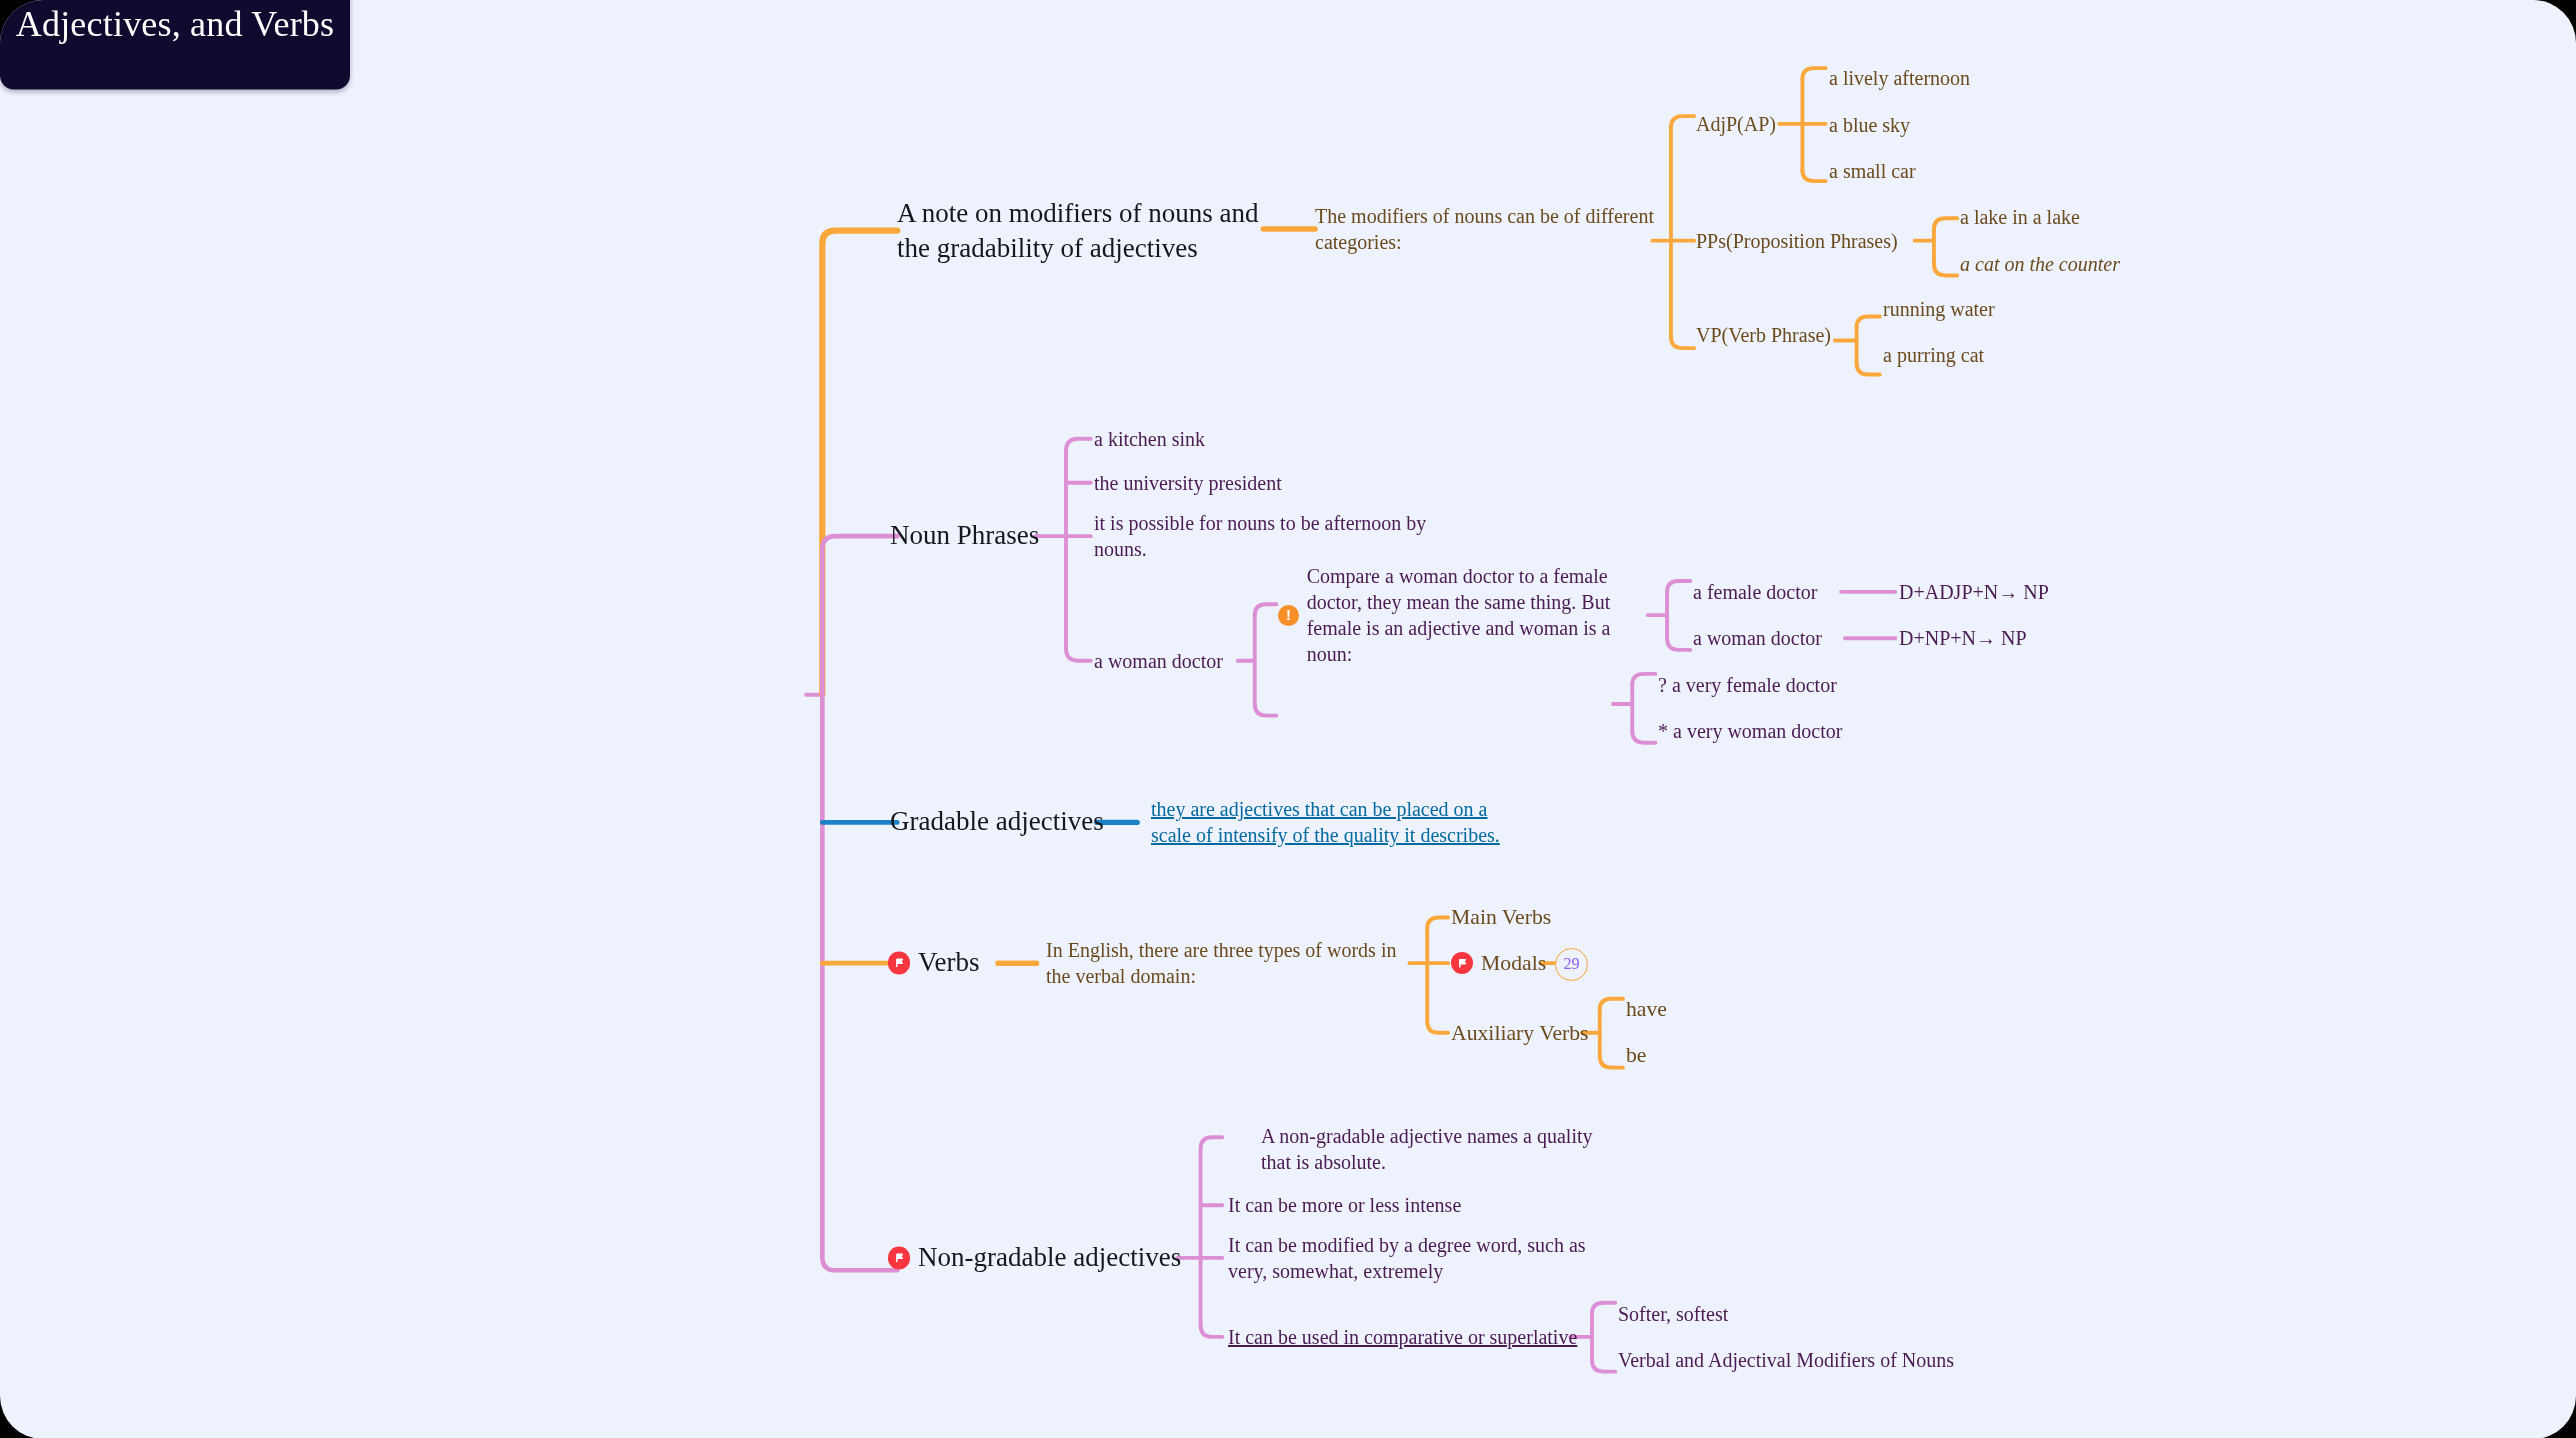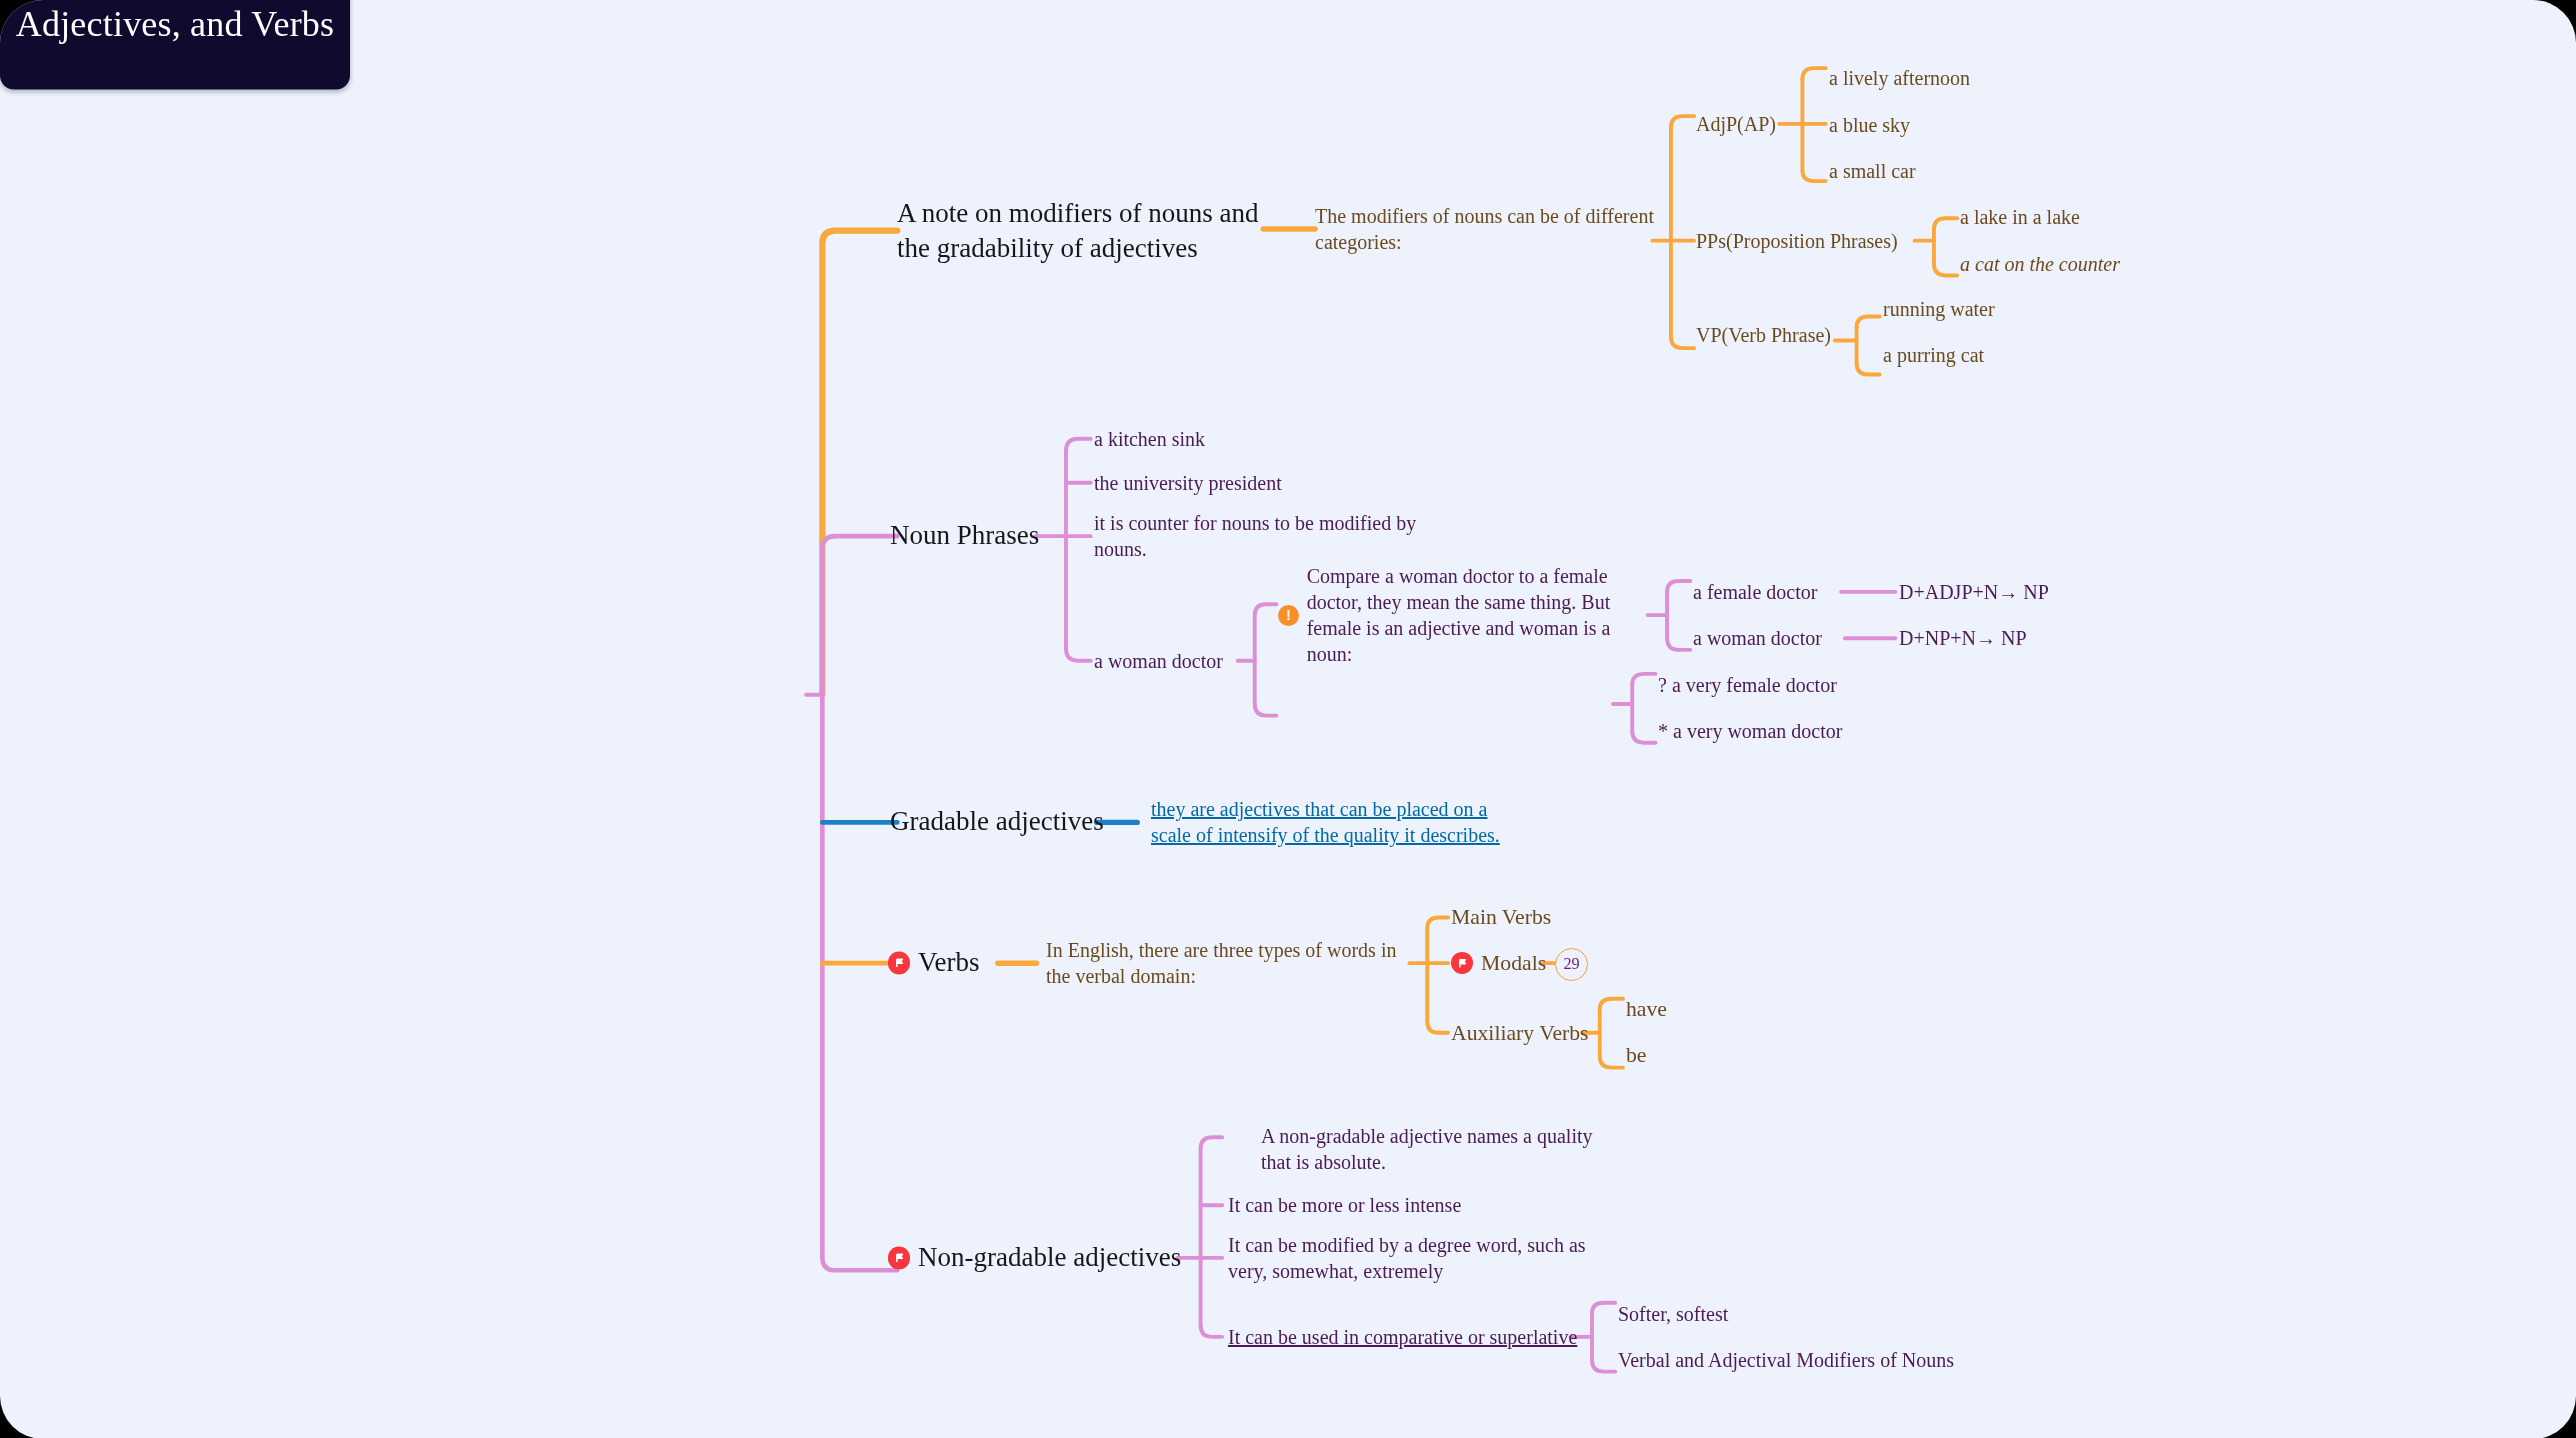--- a/index.html
+++ b/index.html
@@ -104,21 +104,21 @@
     font-family: "Liberation Sans", sans-serif;
     font-weight: bold;
     font-size: 14.7px;
     line-height: 1;
   }
   .count-badge {
     position: absolute;
     width: 31px; height: 31px;
     border-radius: 50%;
     border: 1.9px solid #F7A13C;
-    color: #701a75;
+    color: #8b5cf6;
     display: flex;
     align-items: center;
     justify-content: center;
     font-family: "Liberation Serif", serif;
     font-size: 16.2px;
     background: #EDF2FD;
   }
 </style>
 </head>
 <body>
@@ -265,21 +265,21 @@
     <span>Noun Phrases</span>
   </div>
 
   <div class="node t-pink" style="left:1094px; top:439px; transform:translateY(-50%);">
     <span>a kitchen sink</span>
   </div>
   <div class="node t-pink" style="left:1094px; top:483px; transform:translateY(-50%);">
     <span>the university president</span>
   </div>
   <div class="node t-pink" style="left:1094px; top:536px; transform:translateY(-50%); width:348px;">
-    <span>it is counter for nouns to be modified by nouns.</span>
+    <span>it is possible for nouns to be afternoon by nouns.</span>
   </div>
   <div class="node t-pink" style="left:1094px; top:661px; transform:translateY(-50%);">
     <span>a woman doctor</span>
   </div>
 
   <div class="node t-pink" style="left:1278px; top:615px; transform:translateY(-50%); width:364px; align-items:center;">
     <span class="warn-icon">!</span>
     <span>Compare a woman doctor to a female doctor, they mean the same thing. But female is an adjective and woman is a noun:</span>
   </div>
 

